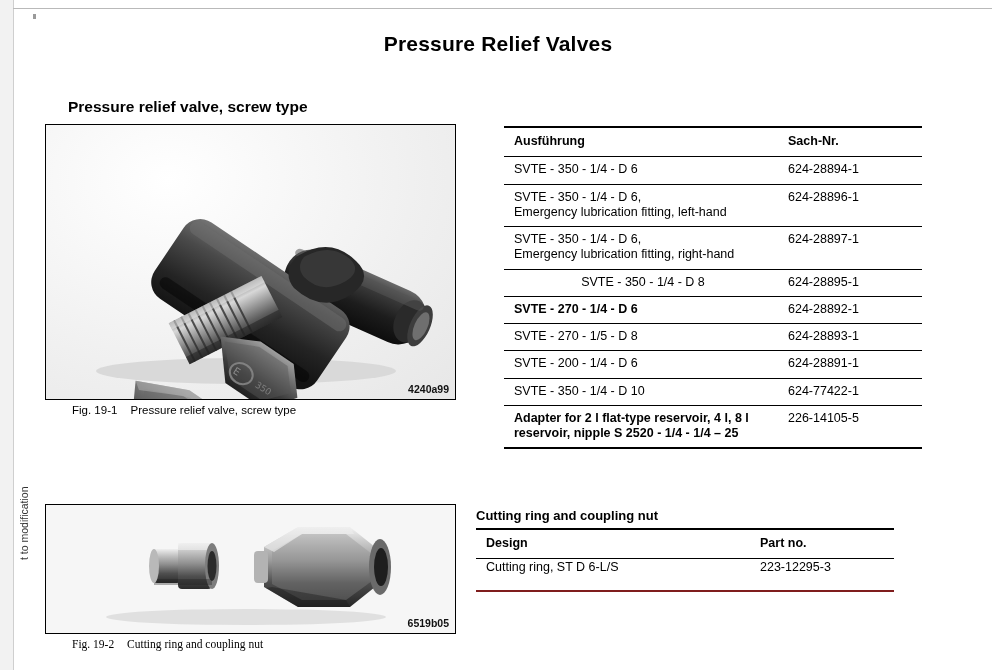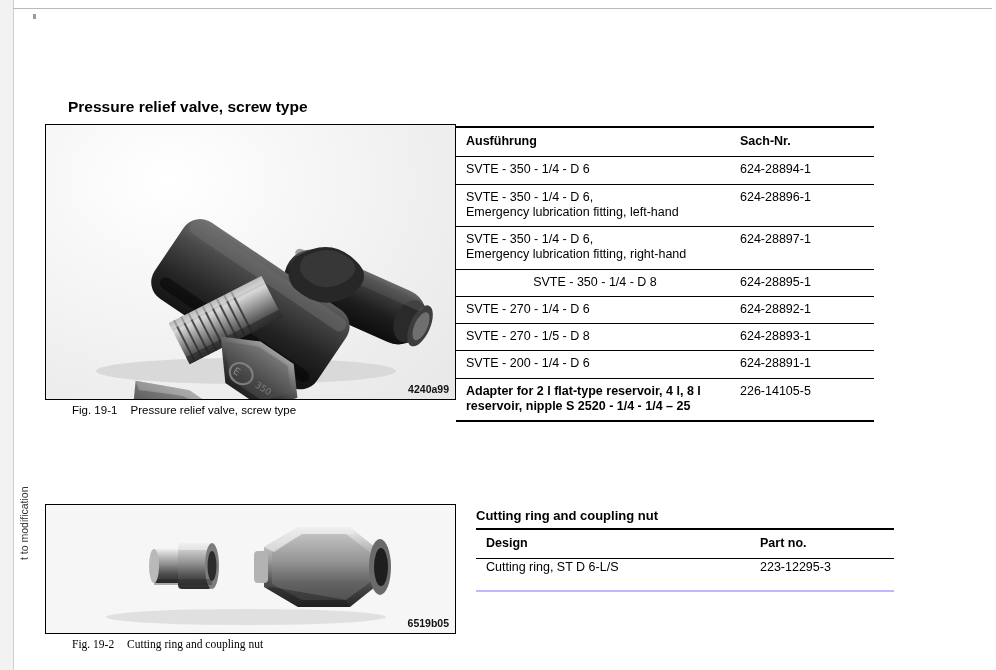--- a/index.html
+++ b/index.html
@@ -118,21 +118,21 @@
     position: absolute; left: 0; top: 0; width: 100%; height: 100%;
     background: #f6f6f6;
   }
 
   
   .tbl {
     position: absolute;
     border-collapse: collapse;
     font-size: 12.5px;
   }
-  #tbl-main { left: 456px; top: 126px; width: 418px; }
+  #tbl-main { left: 504px; top: 126px; width: 418px; }
   #tbl-ring { left: 476px; top: 528px; width: 418px; }
 
   .tbl th, .tbl td {
     text-align: left;
     vertical-align: top;
     padding: 5px 6px 6px 10px;
     line-height: 1.22;
   }
   .tbl thead th {
     font-weight: bold;
@@ -143,21 +143,21 @@
   }
   .tbl tbody td {
     border-bottom: 1px solid #000;
   }
   .tbl tbody tr:last-child td {
     border-bottom: 2px solid #000;
   }
   .col-code { width: 128px; padding-left: 12px; }
 
   #tbl-ring tbody td { border-bottom: none; }
-  #tbl-ring tbody tr:last-child td { border-bottom: 2px solid #c4b5fd; }
+  #tbl-ring tbody tr:last-child td { border-bottom: 2px solid #7f1d1d; }
   #tbl-ring tbody td { padding-top: 14px; padding-bottom: 2px; }
   #tbl-ring tbody td.pad-low { padding-top: 1px; padding-bottom: 14px; }
 
   .note-select {
     position: absolute;
     left: 476px; top: 458px;
     width: 415px;
     font-size: 12.5px;
     line-height: 1.3;
   }
@@ -182,20 +182,21 @@
 <div class="page">
 
   <div class="scan-edge-left"></div>
   <div class="scan-top-rule"></div>
   <div class="scan-speck"></div>
 
   <div class="side-note">
     <span>t to modification</span>
   </div>
 
+  <div class="doc-title">Pressure Relief Valves</div>
 
   <div class="section-head">Pressure relief valve, screw type</div>
 
   <div class="figbox" id="fig1">
     <div class="ph1-bg"></div>
     <svg width="409" height="274" viewBox="0 0 409 274" style="position:absolute;left:0;top:0;">
       <defs>
         <linearGradient id="gMetal" x1="0" y1="0" x2="0" y2="1">
           <stop offset="0%" stop-color="#8a8a8a"></stop>
           <stop offset="22%" stop-color="#d8d8d8"></stop>
@@ -359,30 +360,34 @@
         <tr>
           <td style="white-space: pre-line;">SVTE - 350 - 1/4  - D 6,
 Emergency lubrication fitting, right-hand</td>
           <td class="col-code">624-28897-1</td>
         </tr>
         <tr>
           <td style="white-space: pre-line; text-align: center;">SVTE - 350 - 1/4 - D 8</td>
           <td class="col-code">624-28895-1</td>
         </tr>
         <tr>
-          <td style="white-space: pre-line;">SVTE - 270 - 1/4  - D 6</td>
+          <td style="white-space: pre-line; font-weight: bold;">SVTE - 270 - 1/4  - D 6</td>
           <td class="col-code">624-28892-1</td>
         </tr>
         <tr>
           <td style="white-space: pre-line;">SVTE - 270 - 1/5 - D 8</td>
           <td class="col-code">624-28893-1</td>
         </tr>
         <tr>
           <td style="white-space: pre-line;">SVTE - 200 - 1/4  - D 6</td>
           <td class="col-code">624-28891-1</td>
+        </tr>
+        <tr>
+          <td style="white-space: pre-line;">SVTE - 350 - 1/4  - D 10</td>
+          <td class="col-code">624-77422-1</td>
         </tr>
         <tr>
           <td style="white-space: pre-line; font-weight: bold;">Adapter for 2 l flat-type reservoir, 4 l, 8 l
 reservoir, nipple S 2520 - 1/4 - 1/4 – 25</td>
           <td class="col-code">226-14105-5</td>
         </tr>
       </tbody>
   </table>
 
 

